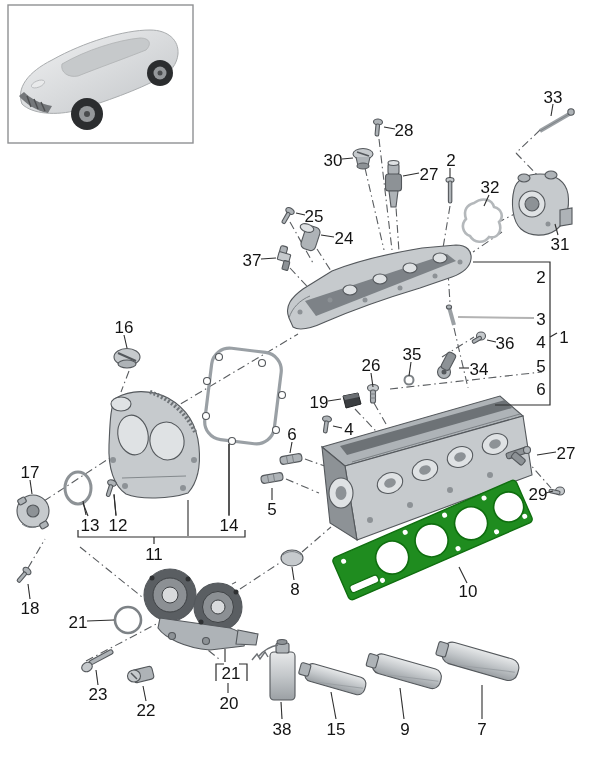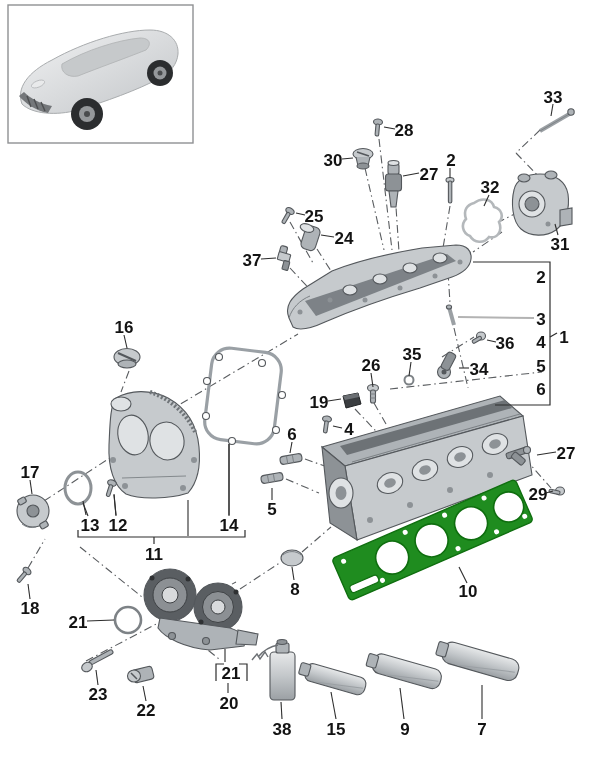--- a/index.html
+++ b/index.html
@@ -1,17 +1,17 @@
 <!DOCTYPE html>
 <html><head>
 <meta charset="utf-8">
 <style>
   html,body{margin:0;padding:0;background:#ffffff;}
   .stage{position:relative;width:609px;height:764px;background:#ffffff;overflow:hidden;
-         font-family:"Liberation Sans",sans-serif;font-weight:bold;}
+         font-family:"Liberation Sans",sans-serif;}
   svg{position:absolute;left:0;top:0;}
   .part{stroke:#54585c;stroke-width:1.1;}
   .fillA{fill:#c6cacd;} .fillB{fill:#aeb3b7;} .fillC{fill:#8d9296;} .fillD{fill:#dfe2e4;}
   .dd{stroke:#5a5d60;stroke-width:1.1;fill:none;stroke-dasharray:8 3.5 1.5 3.5;}
   .ld{stroke:#2d2d2d;stroke-width:1.1;fill:none;}
   .grayld{stroke:#b3b3b3;stroke-width:2;fill:none;}
   .bracket{stroke:#2d2d2d;stroke-width:1.2;fill:none;}
   .ring{fill:none;stroke:#8d9296;stroke-width:3;}
   .callout{font-family:"Liberation Sans",sans-serif;font-size:17px;fill:#131313;}
 </style>

